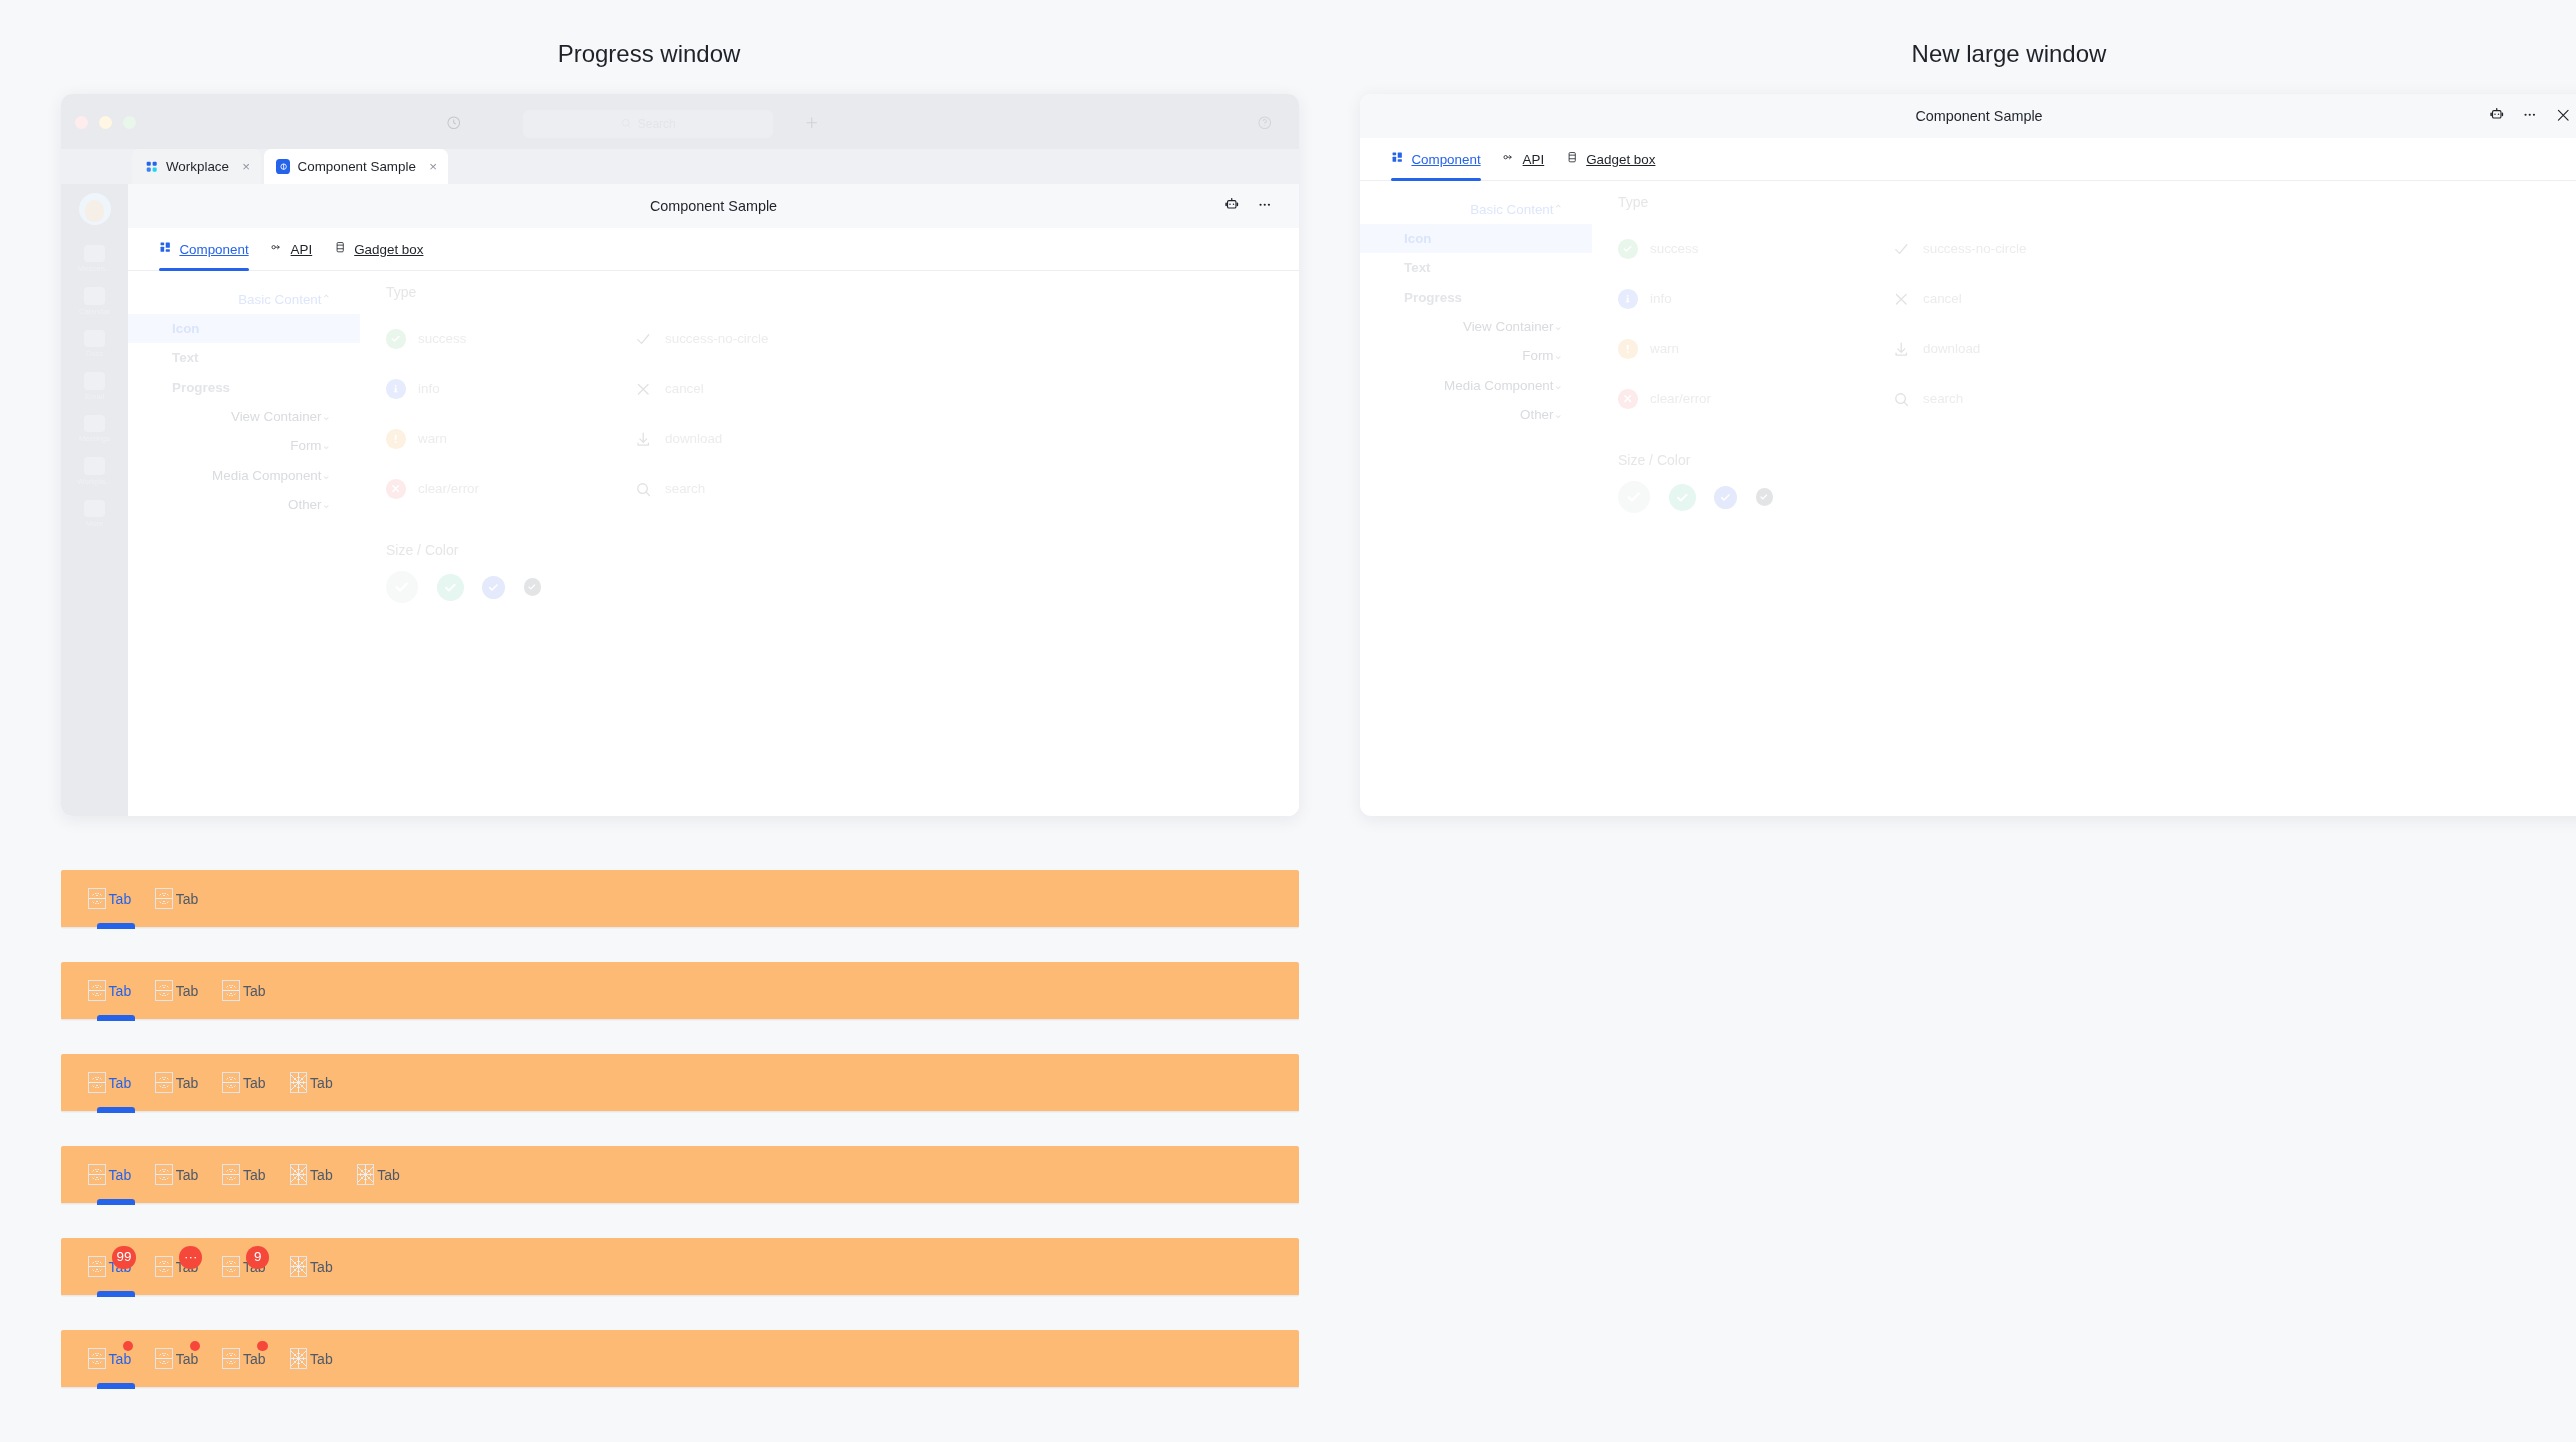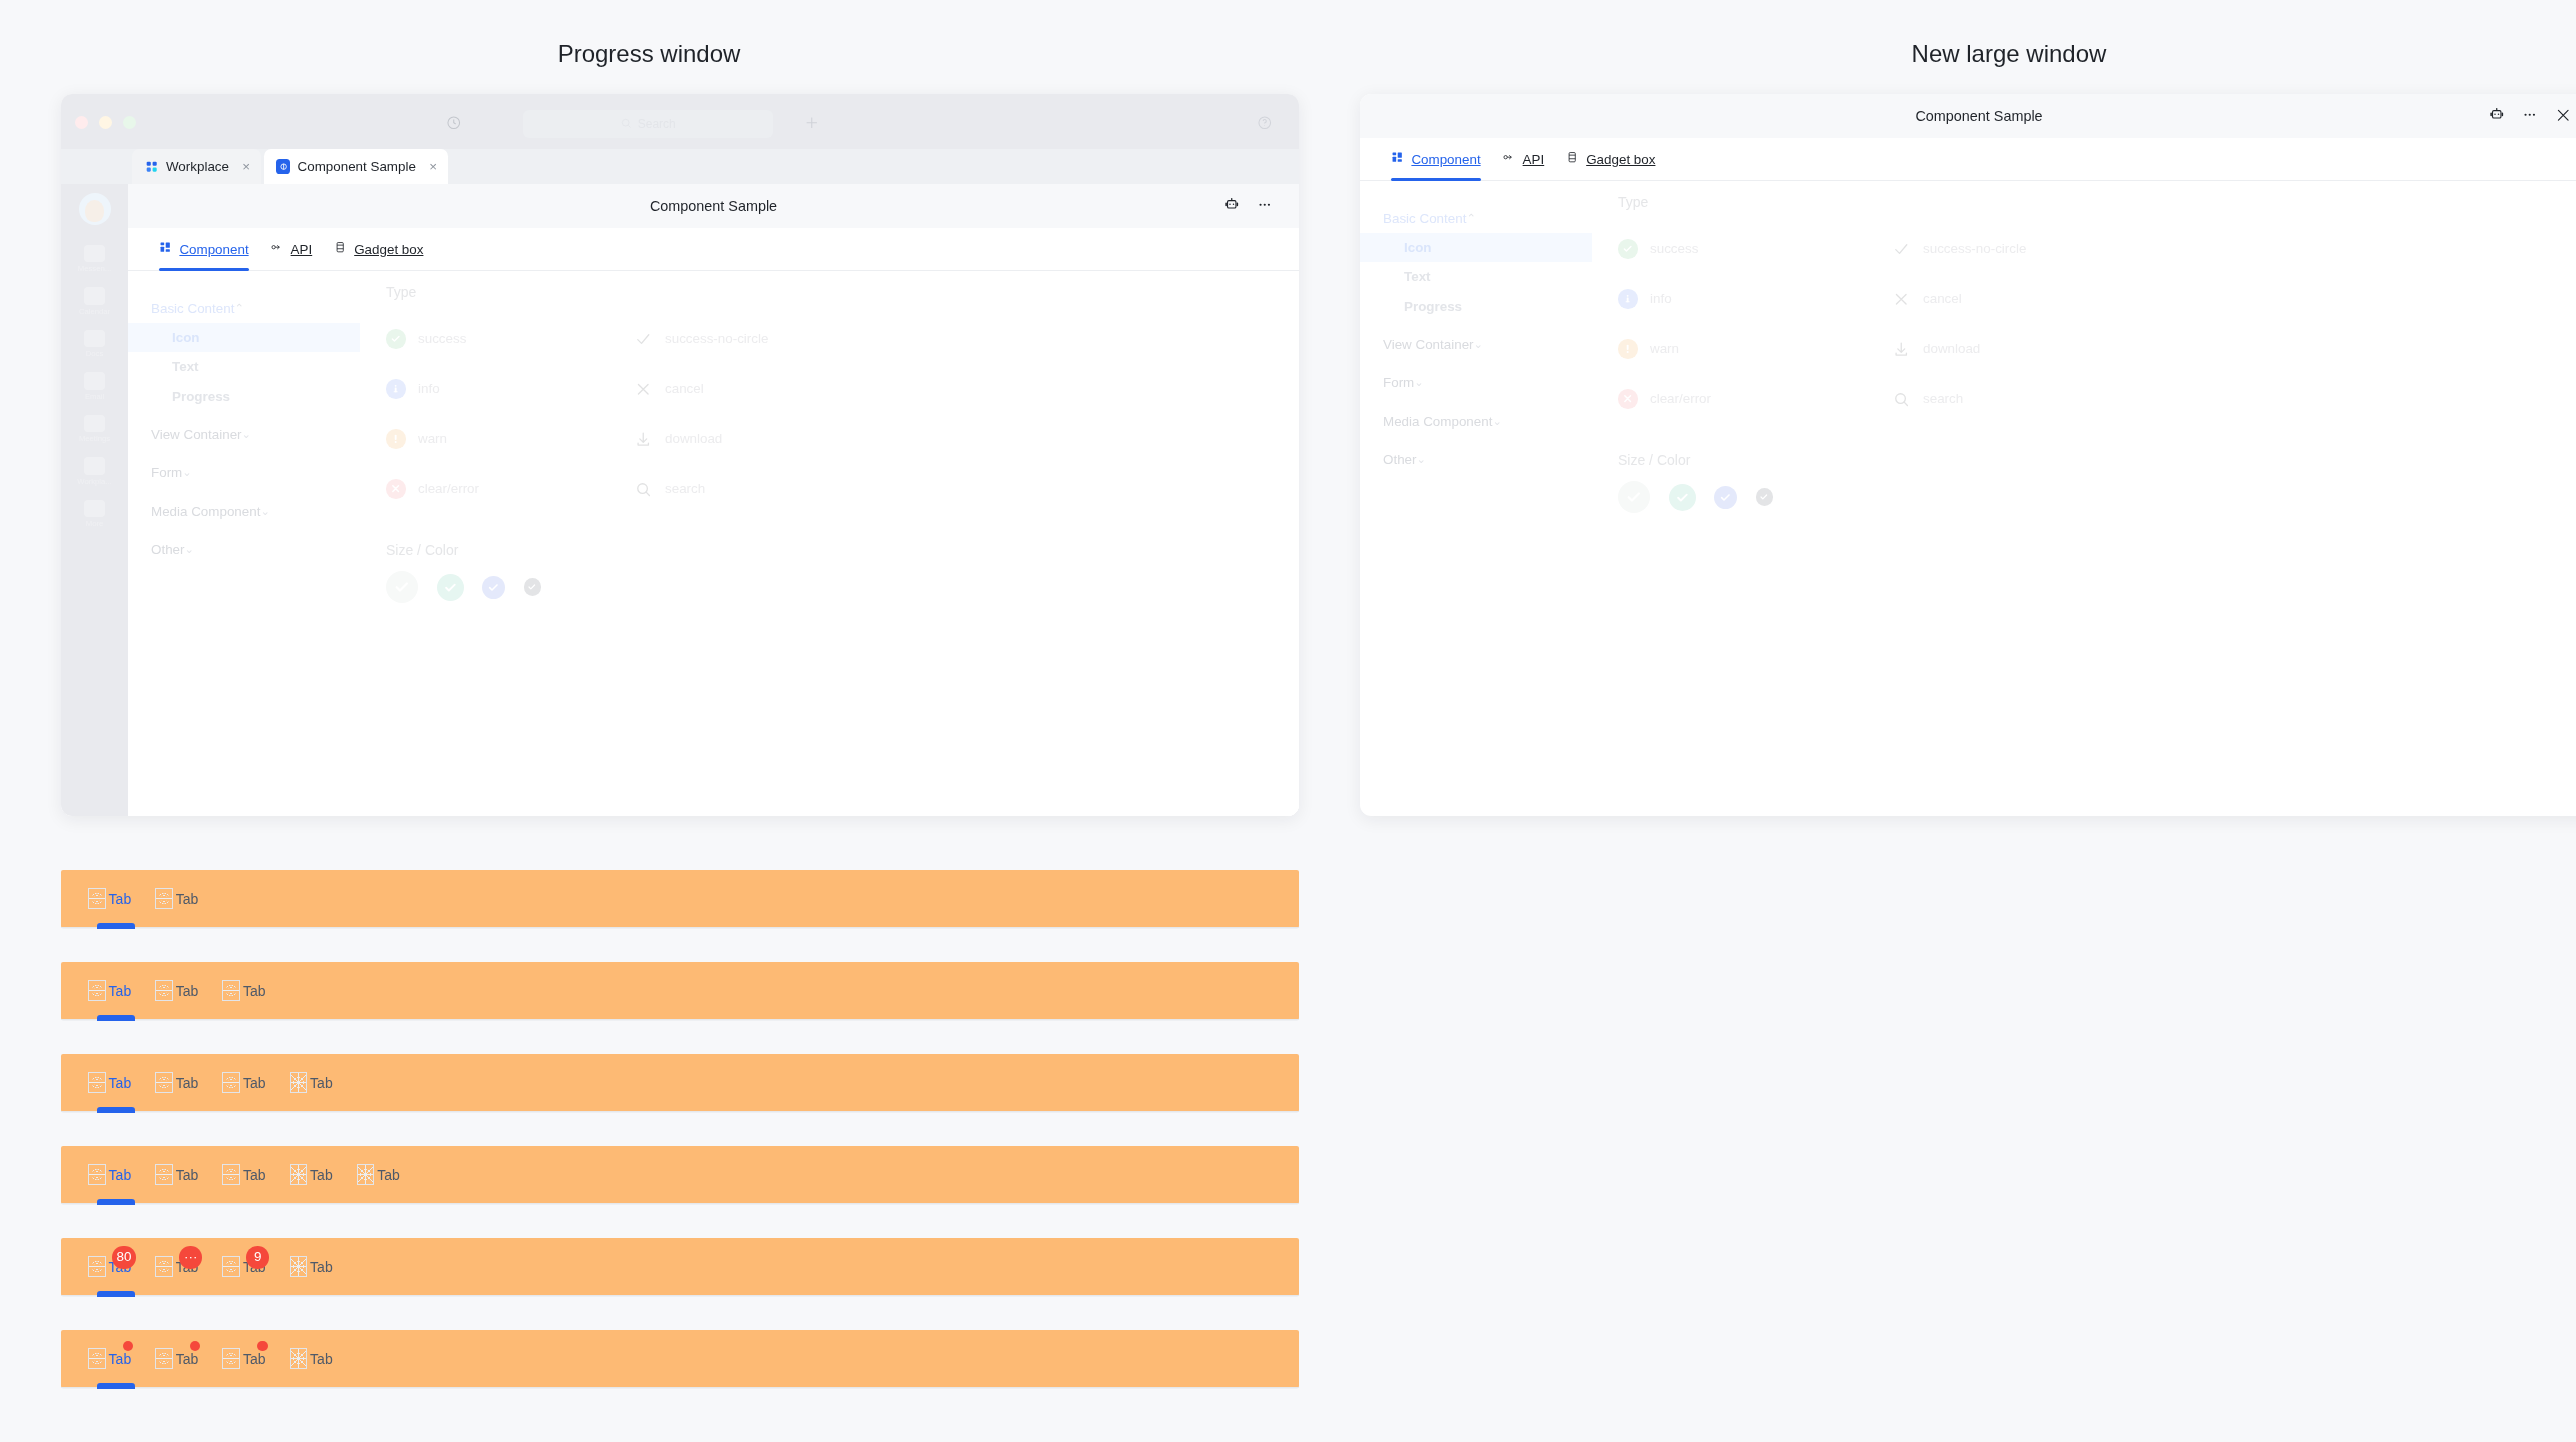--- a/index.html
+++ b/index.html
@@ -139,22 +139,22 @@
   .ptab.active::after {
     content:''; position: absolute; left: 0; right: 0; bottom: 0;
     height: 2.6px; background: #2563eb; border-radius: 1.5px;
   }
 
   .panel-main { flex: 1; display: flex; background: #ffffff; }
 
   
   .pnav { width: 232px; padding: 13.4px 0 0 0; }
   .pnav-group {
-    display: flex; align-items: center; justify-content: flex-start;
-    padding: 7.2px 29px 7.2px 23px; font-size: 13.4px; color: #d9dbdf; margin-top: 9px;
+    display: flex; align-items: center; justify-content: flex-end;
+    padding: 7.2px 29px 7.2px 23px; font-size: 13.4px; color: #d9dbdf;
   }
   .pnav-group.open { color: #dde6fb; }
   .pnav-item {
     padding: 7.2px 0 7.2px 44px; font-size: 13.4px; color: #e3e5e9; font-weight: bold;
   }
   .pnav-item.active { background: #f5f9ff; color: #dae5fb; }
   .chev { font-size: 11.3px; color: #e3e5e9; }
 
   
   .pcontent { flex: 1; padding: 13.4px 0 0 26px; }
@@ -810,21 +810,21 @@
             <span class="thumb"></span>
             <span class="dlabel">Tab</span>
           </div>
         </div>
       </div>
       <div class="tabcard">
         <div class="strip">
           <div class="dtab active">
             <span class="thumb"></span>
             <span class="dlabel">Tab</span>
-            <span class="badge-num">80</span>
+            <span class="badge-num">99</span>
           </div>
           <div class="dtab">
             <span class="thumb"></span>
             <span class="dlabel">Tab</span>
             <span class="badge-num">···</span>
           </div>
           <div class="dtab">
             <span class="thumb"></span>
             <span class="dlabel">Tab</span>
             <span class="badge-num">9</span>

